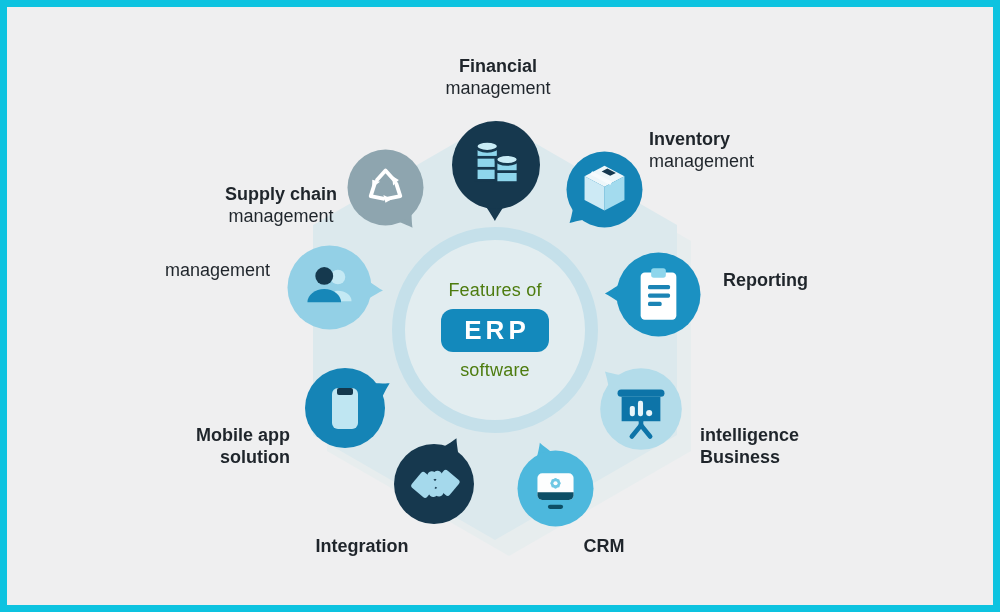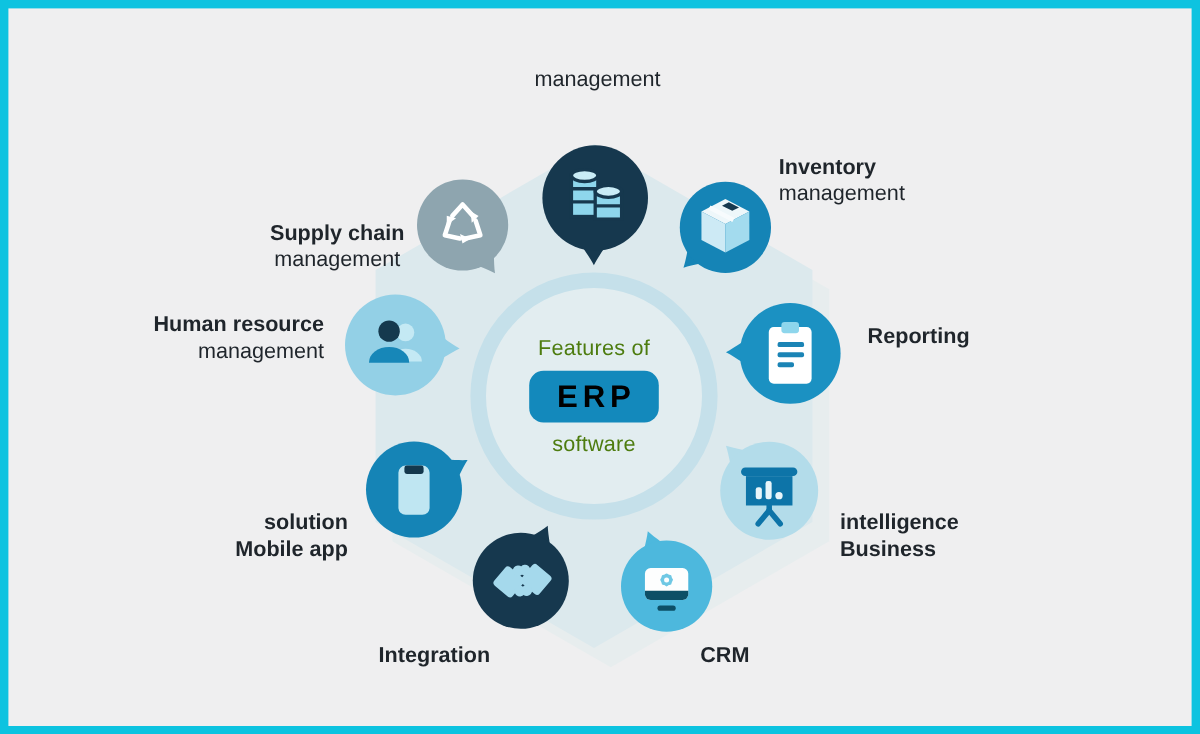--- a/index.html
+++ b/index.html
@@ -15,21 +15,21 @@
   
   .ring{
     position:absolute;left:385px;top:220px;width:206px;height:206px;
     box-sizing:border-box;border:13px solid #c5e0ea;border-radius:50%;
     background:#e2edf0;
     display:flex;flex-direction:column;align-items:center;justify-content:center;gap:8px;
   }
   .ring .cap{font-size:18px;color:#4d7c0f;letter-spacing:.2px;}
   .erp-btn{
     width:108px;height:43px;border-radius:12px;background:#1389bc;
-    color:#000000;font-weight:700;font-size:26px;letter-spacing:4px;
+    color:#ffffff;font-weight:700;font-size:26px;letter-spacing:4px;
     display:flex;align-items:center;justify-content:center;
     text-indent:4px;
   }
   
   .b{position:absolute;}
   .b svg{display:block;overflow:visible;}
   
   .lbl{position:absolute;color:#1f252b;font-size:18px;line-height:22px;}
   .lbl .ln{display:block;}
   .bold{font-weight:700;}
@@ -232,45 +232,45 @@
           <g transform="translate(50,37)">
             <path d="M-9,5 L0,-5 L9,5" stroke="#ffffff" stroke-width="4" fill="none" stroke-linecap="round" stroke-linejoin="round"></path>
             <polygon points="7,1 14,5 8,11" fill="#ffffff"></polygon>
           </g>
         </g>
       </g>
     </svg>
   </div>
 
   <div class="lbl ta-c l-financial">
+    <span class="ln bold">Financial</span>
     <span class="ln reg">management</span>
   </div>
   <div class="lbl ta-l l-inventory">
     <span class="ln bold">Inventory</span>
     <span class="ln reg">management</span>
   </div>
   <div class="lbl ta-l l-reporting">
     <span class="ln bold">Reporting</span>
   </div>
   <div class="lbl ta-l l-bi">
     <span class="ln bold">intelligence</span>
     <span class="ln bold">Business</span>
   </div>
   <div class="lbl ta-c l-crm">
     <span class="ln bold">CRM</span>
   </div>
   <div class="lbl ta-c l-integration">
     <span class="ln bold">Integration</span>
   </div>
   <div class="lbl ta-r l-mobile">
+    <span class="ln bold">Mobile app</span>
     <span class="ln bold">solution</span>
-    <span class="ln bold">Mobile app</span>
   </div>
   <div class="lbl ta-r l-hr">
-    <span class="ln bold">Human resource</span>
     <span class="ln reg">management</span>
   </div>
   <div class="lbl ta-c l-supply">
     <span class="ln bold">Supply chain</span>
     <span class="ln reg">management</span>
   </div>
 
 </div>
 
 </body></html>

